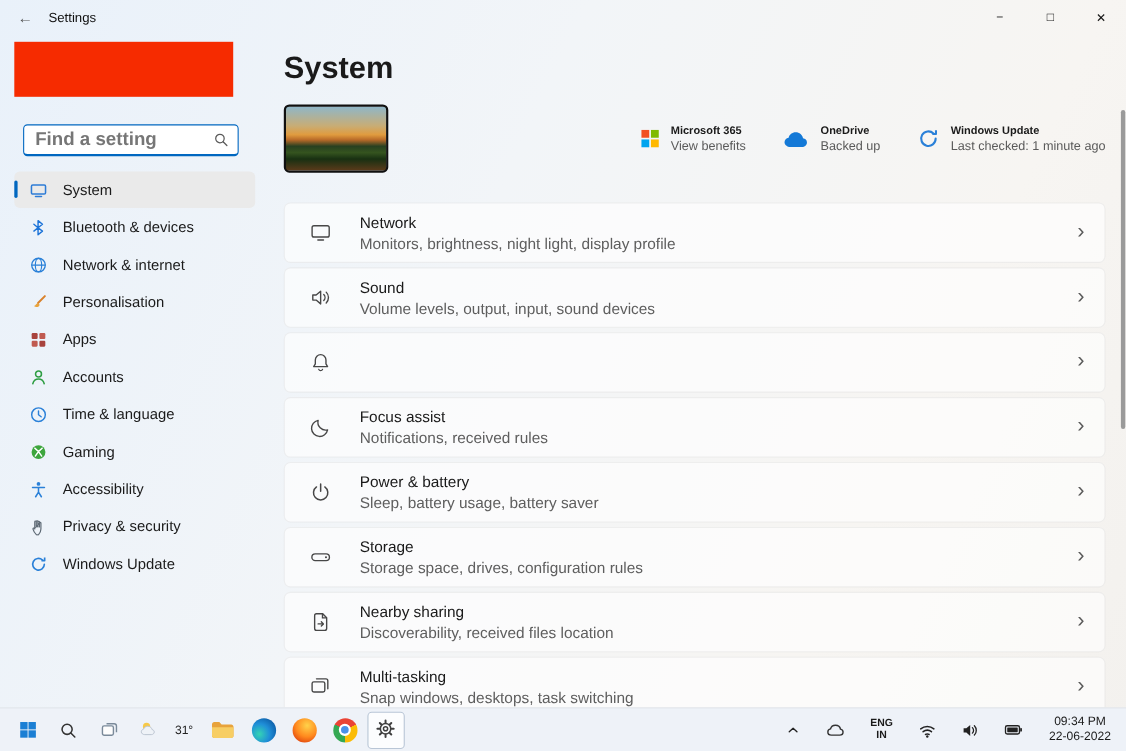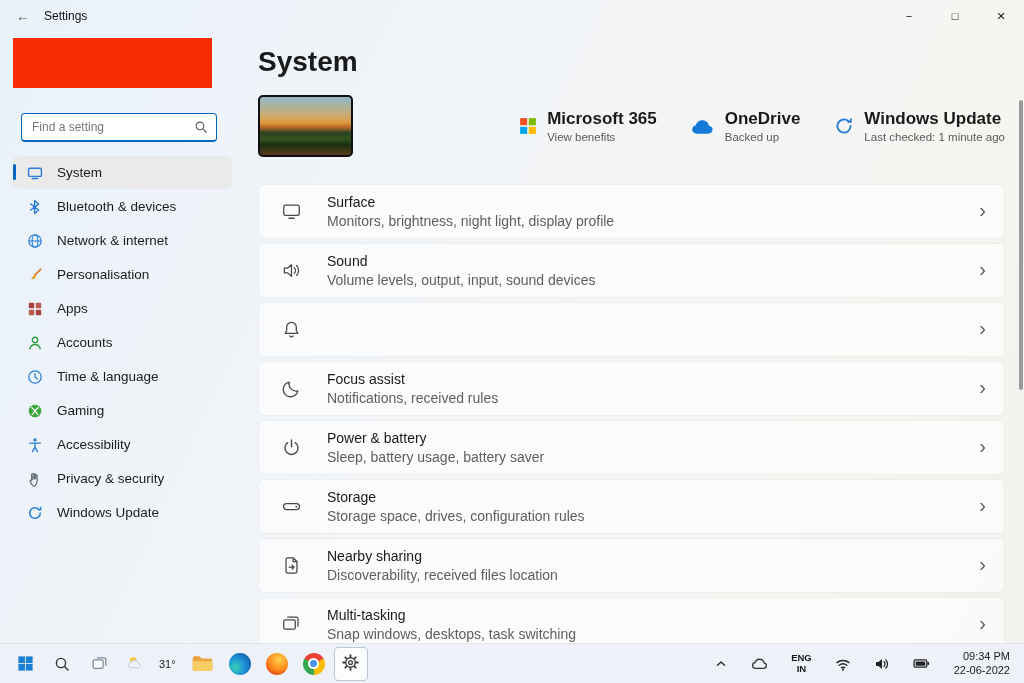--- a/index.html
+++ b/index.html
@@ -11,21 +11,21 @@
   .titlebar{height:32px;display:flex;align-items:center;position:relative;z-index:5;}
   .back-btn{width:38px;height:30px;margin-left:4px;border:none;background:none;font-size:14px;color:#555;border-radius:4px;cursor:pointer;}
   .win-title{font-size:12px;color:#101010;margin-left:2px;}
   .win-controls{position:absolute;right:0;top:0;height:32px;display:flex;}
   .win-controls button{width:46px;height:32px;border:none;background:none;font-size:11px;color:#161616;cursor:pointer;}
   
   .app-body{position:absolute;top:32px;left:0;right:0;bottom:40px;display:flex;}
   .sidebar{width:245px;flex-shrink:0;padding-top:6px;}
   .redacted{width:199px;height:50px;margin-left:13px;}
   .search-box{width:196px;height:29px;margin:25px 0 0 21px;background:#fff;border:1px solid #0067c0;border-bottom-width:2px;border-radius:4px;display:flex;align-items:center;}
-  .search-box input{flex:1;min-width:0;border:none;outline:none;background:none;font-size:12px;padding:0 4px 0 10px;color:#737373;}
+  .search-box input{flex:1;min-width:0;border:none;outline:none;background:none;font-size:17px;padding:0 4px 0 10px;color:#737373;font-weight:bold;}
   .search-box input::placeholder{color:#767676;}
   .search-icon{padding-right:8px;display:flex;}
   .nav{margin-top:14px;}
   .nav-item{position:relative;display:flex;align-items:center;height:33px;margin:0 13px 1px;padding-left:14px;border-radius:5px;cursor:pointer;}
   .nav-item.selected{background:#eaeaea;}
   .sel-bar{position:absolute;left:0;top:8px;width:3px;height:16px;border-radius:2px;}
   .nav-icon{width:16px;height:16px;display:flex;flex-shrink:0;}
   .nav-icon svg{width:16px;height:16px;}
   .nav-label{margin-left:14px;font-size:13.5px;color:#1b1b1b;white-space:nowrap;}
   
@@ -34,21 +34,21 @@
   .device-row{display:flex;align-items:center;margin-top:16px;height:64px;}
   .thumb{width:95px;height:62px;border:2px solid #101010;border-radius:5px;flex-shrink:0;
     background:linear-gradient(180deg,#8fb6c8 0%,#c8ad76 30%,#e09b3e 44%,#b86a28 52%,#274020 62%,#35541f 72%,#183012 82%,#5a3a1a 100%);}
   .device-info{margin-left:22px;}
   .device-name{font-size:15px;font-weight:700;color:#1a1a1a;}
   .device-model{font-size:12.5px;color:#494949;margin-top:3px;}
   .rename{font-size:12.5px;margin-top:3px;cursor:pointer;}
   .status-group{margin-left:auto;display:flex;align-items:center;gap:34px;}
   .status-card{display:flex;align-items:center;gap:10px;cursor:pointer;}
   .status-icon{display:flex;flex-shrink:0;}
-  .status-title{font-size:17px;font-weight:700;color:#1a1a1a;white-space:nowrap;}
+  .status-title{font-size:10px;font-weight:700;color:#1a1a1a;white-space:nowrap;}
   .status-sub{font-size:11.5px;color:#5a5a5a;margin-top:2px;white-space:nowrap;}
   .rows{margin-top:26px;}
   .row{display:flex;align-items:center;height:55px;background:rgba(255,255,255,0.62);border:1px solid rgba(0,0,0,0.055);border-radius:6px;margin-bottom:4px;padding:0 18px 0 22px;cursor:pointer;}
   .row-icon{width:22px;display:flex;color:#474747;flex-shrink:0;}
   .row-icon svg{width:21px;height:21px;}
   .row-text{margin-left:24px;}
   .row-title{font-size:14px;color:#1a1a1a;}
   .row-sub{font-size:14px;color:#5e5e5e;margin-top:3px;}
   .chev{margin-left:auto;font-size:20px;color:#5a5a5a;line-height:1;padding-bottom:3px;}
   .scrollbar{position:absolute;right:1px;top:68px;width:4px;height:290px;background:#9a9a9a;border-radius:2px;cursor:pointer;}
@@ -60,21 +60,21 @@
   .weather-temp{font-size:11px;color:#222;}
   .tb-btn.active-app{background:rgba(255,255,255,0.8);border:1px solid #b9c6d6;}
   .circle-ic{width:22px;height:22px;border-radius:50%;display:grid;place-items:center;}
   .edge-circle{background:radial-gradient(circle at 30% 65%,#35d4b4,#1f8fd8 45%,#0c59a4 85%);}
   .firefox-circle{background:radial-gradient(circle at 60% 30%,#ffd24a,#ff8a1e 50%,#e0430e 85%);}
   .chrome-outer{background:conic-gradient(from -60deg,#ea4335 0 120deg,#fbbc05 0 240deg,#34a853 0 360deg);}
   .chrome-inner{width:11px;height:11px;border-radius:50%;background:#4a90e8;border:2px solid #fff;}
   .tb-right{margin-left:auto;display:flex;align-items:center;gap:13px;}
   .tray-btn{height:34px;border:none;background:none;border-radius:4px;display:flex;align-items:center;justify-content:center;padding:0 5px;cursor:pointer;}
   .lang{display:flex;flex-direction:column;align-items:center;font-size:9.5px;line-height:1.15;color:#1a1a1a;font-weight:700;}
-  .clock{display:flex;flex-direction:column;align-items:flex-end;font-size:11px;line-height:1.25;color:#1a1a1a;padding:0 6px;}
+  .clock{display:flex;flex-direction:column;font-size:11px;line-height:1.25;color:#1a1a1a;padding:0 6px;}
 </style>
 </head>
 <body>
 
 <div class="window">
 
   <header class="titlebar">
     <button class="back-btn">←</button>
     <span class="win-title">Settings</span>
     <div class="win-controls">
@@ -252,21 +252,21 @@
 
       <div class="rows">
         <div class="row">
           <span class="row-icon">
               <svg viewBox="0 0 20 20">
                 <rect x="2.6" y="4" width="14.8" height="9.8" rx="1.6" fill="none" stroke="currentColor" stroke-width="1.2"></rect>
                 <path d="M7.6 16.4h4.8" fill="none" stroke="currentColor" stroke-width="1.3" stroke-linecap="round"></path>
               </svg>
             </span>
           <div class="row-text">
-              <div class="row-title">Surface</div>
+              <div class="row-title">Network</div>
               <div class="row-sub">Monitors, brightness, night light, display profile</div>
             </div>
           <span class="chev">›</span>
         </div>
         <div class="row">
           <span class="row-icon">
               <svg viewBox="0 0 20 20">
                 <path d="M3.2 7.8v4.4h2.9l3.9 3.3V4.5L6.1 7.8z" fill="none" stroke="currentColor" stroke-width="1.2" stroke-linejoin="round"></path>
                 <path d="M12.7 7.4a3.7 3.7 0 0 1 0 5.2M14.8 5.3a6.6 6.6 0 0 1 0 9.4" fill="none" stroke="currentColor" stroke-width="1.2" stroke-linecap="round"></path>
               </svg>

